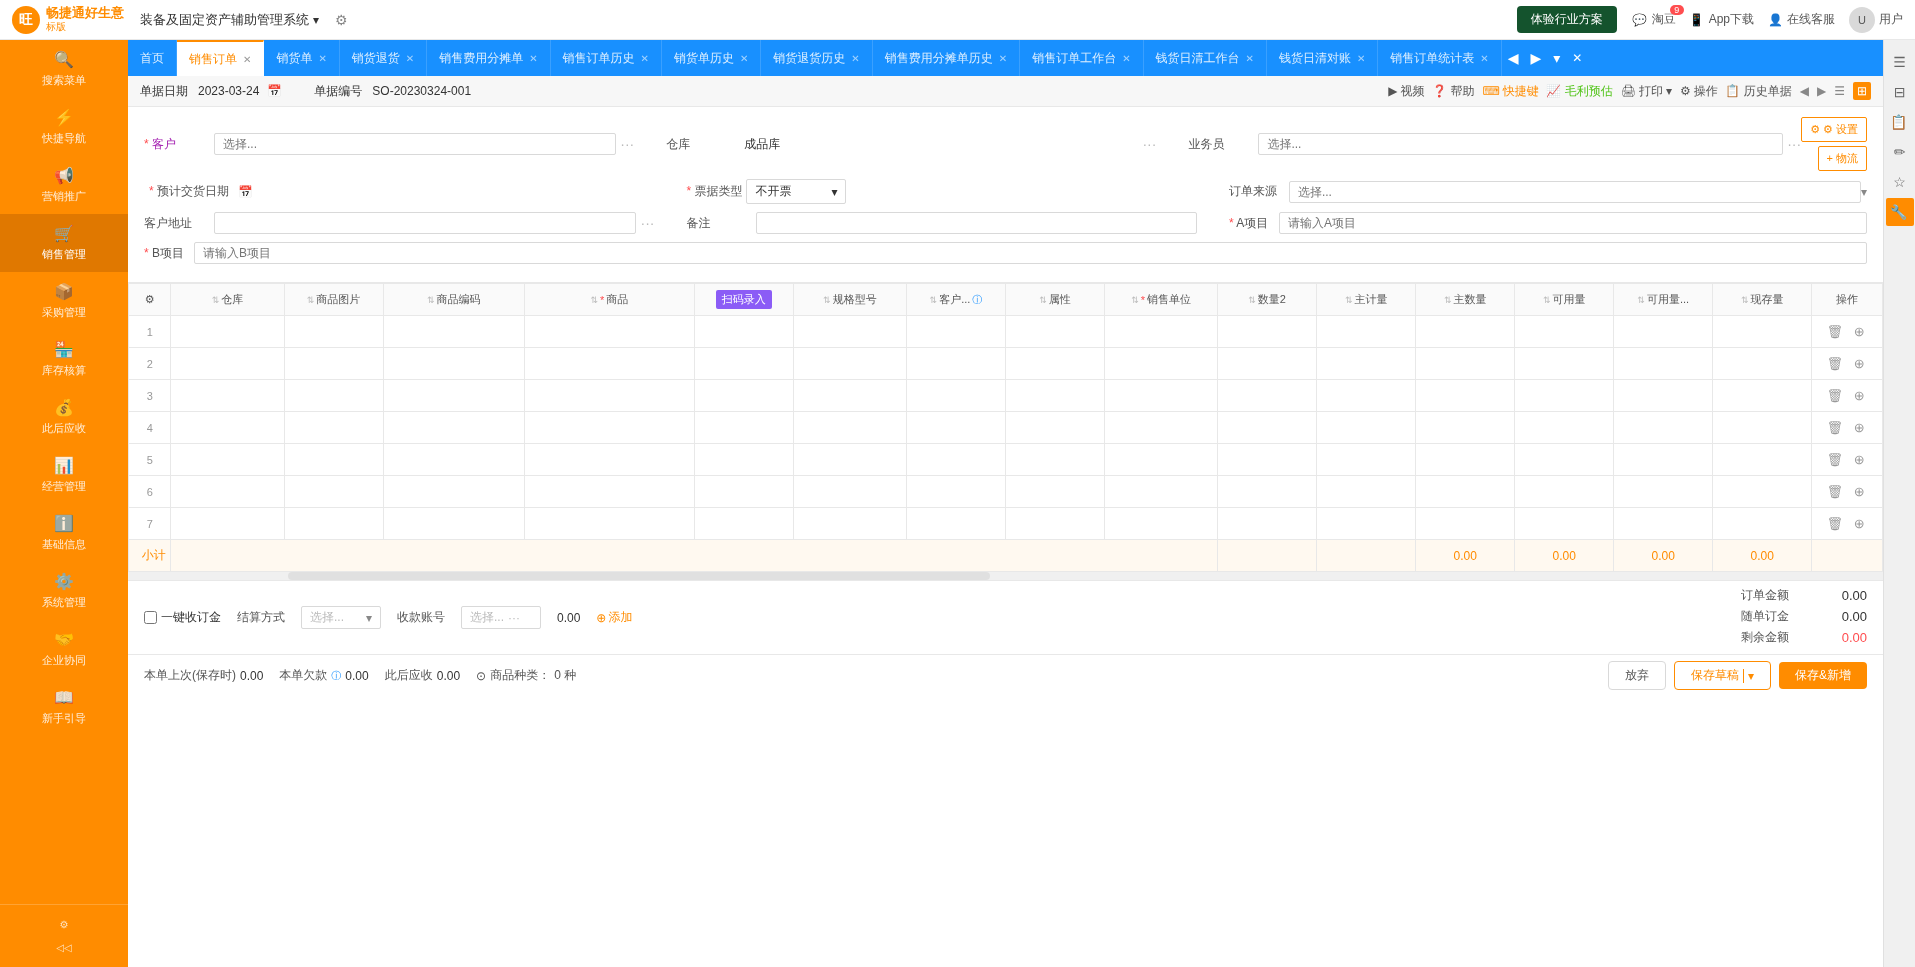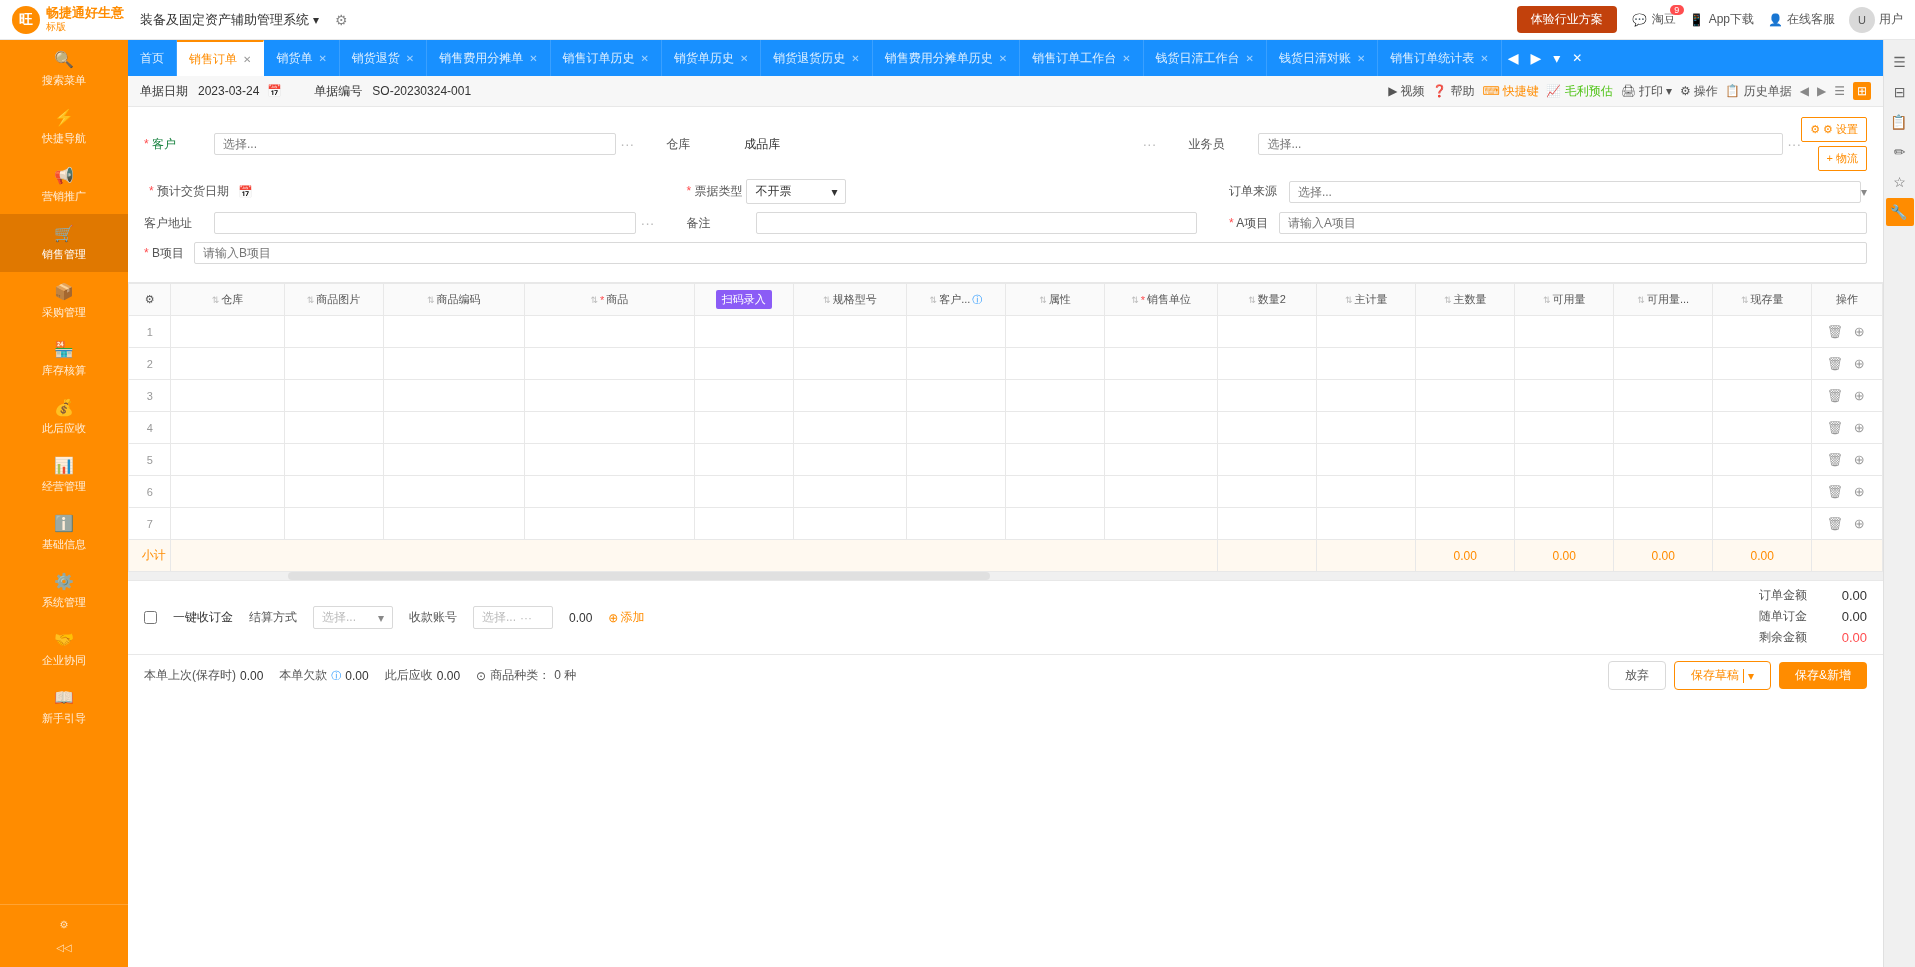--- a/index.html
+++ b/index.html
@@ -16,21 +16,21 @@
 
     
     .top-bar-left { display: flex; align-items: center; gap: 8px; }
     .brand-logo { display: flex; align-items: center; gap: 6px; }
     .brand-icon { width: 28px; height: 28px; background: #ff8c00; border-radius: 50%; display: flex; align-items: center; justify-content: center; color: #fff; font-size: 14px; font-weight: bold; }
     .brand-name { font-size: 13px; color: #ff8c00; font-weight: bold; line-height: 1.2; }
     .brand-slogan { font-size: 10px; color: #ff8c00; }
     .system-title { font-size: 13px; color: #333; margin-left: 8px; }
     .system-title-dropdown { display: flex; align-items: center; gap: 4px; cursor: pointer; }
     .top-bar-actions { margin-left: auto; display: flex; align-items: center; gap: 16px; }
-    .btn-industry { background: #c2410c; color: #fff; border: none; padding: 5px 14px; border-radius: 4px; cursor: pointer; font-size: 12px; }
+    .btn-industry { background: #14532d; color: #fff; border: none; padding: 5px 14px; border-radius: 4px; cursor: pointer; font-size: 12px; }
     .top-icon-group { display: flex; align-items: center; gap: 14px; }
     .top-icon-item { display: flex; align-items: center; gap: 4px; font-size: 12px; color: #555; cursor: pointer; position: relative; }
     .badge { position: absolute; top: -6px; right: -8px; background: #ff4d4f; color: #fff; border-radius: 8px; font-size: 9px; padding: 0 4px; min-width: 14px; text-align: center; }
     .user-avatar { width: 26px; height: 26px; border-radius: 50%; background: #d9d9d9; display: flex; align-items: center; justify-content: center; font-size: 11px; }
     .sidebar-menu { flex: 1; background: #ff8c00; }
     .sidebar-item { display: flex; flex-direction: column; align-items: center; padding: 10px 0; cursor: pointer; color: rgba(255,255,255,0.85); font-size: 11px; gap: 4px; }
     .sidebar-item.active { background: #e07800; color: #fff; }
     .sidebar-item-icon { font-size: 16px; }
     .sidebar-bottom { padding: 8px 0; border-top: 1px solid rgba(255,255,255,0.2); }
     .sidebar-footer-item { display: flex; flex-direction: column; align-items: center; padding: 6px 0; cursor: pointer; color: rgba(255,255,255,0.75); font-size: 10px; gap: 2px; }
@@ -78,26 +78,26 @@
     .row-num { color: #999; }
     .btn-scan { background: #8b5cf6; color: #fff; border: none; padding: 2px 6px; border-radius: 2px; font-size: 11px; cursor: pointer; }
     .col-actions { display: flex; align-items: center; justify-content: center; gap: 4px; }
     .icon-btn { width: 20px; height: 20px; display: flex; align-items: center; justify-content: center; cursor: pointer; color: #999; font-size: 13px; }
     .subtotal-row td { background: #fff9f0; font-weight: 500; }
     .subtotal-val { color: #ff8c00; font-size: 12px; }
     .subtotal-label { color: #ff8c00; font-size: 12px; text-align: left; padding-left: 8px; }
 
     
     .bottom-bar { border-top: 1px solid #e8e8e8; padding: 6px 16px; background: #fff; display: flex; align-items: center; gap: 16px; flex-shrink: 0; }
-    .checkbox-label { display: flex; align-items: center; gap: 16px; font-size: 12px; cursor: pointer; }
+    .checkbox-label { display: flex; align-items: center; gap: 4px; font-size: 12px; cursor: pointer; }
     .form-inline-select { border: 1px solid #d9d9d9; border-radius: 2px; padding: 2px 8px; font-size: 12px; min-width: 80px; }
     .add-btn { color: #ff8c00; cursor: pointer; display: flex; align-items: center; gap: 2px; font-size: 12px; }
     .amount-value { font-size: 12px; }
     .bottom-right { margin-left: auto; text-align: right; }
-    .summary-item { display: flex; justify-content: flex-end; align-items: center; gap: 0; font-size: 12px; margin-bottom: 2px; }
+    .summary-item { display: flex; justify-content: flex-end; align-items: center; gap: 18px; font-size: 12px; margin-bottom: 2px; }
     .summary-label { color: #555; }
     .summary-value { font-size: 13px; min-width: 60px; text-align: right; }
 
     
     .footer-bar { border-top: 1px solid #e8e8e8; padding: 6px 16px; background: #fff; display: flex; align-items: center; gap: 16px; flex-shrink: 0; }
     .footer-info { display: flex; align-items: center; gap: 4px; font-size: 12px; color: #555; }
     .footer-info-val { color: #333; font-weight: 500; }
     .footer-right { margin-left: auto; display: flex; align-items: center; gap: 8px; }
     .btn-discard { border: 1px solid #d9d9d9; background: #fff; color: #555; padding: 5px 16px; border-radius: 4px; cursor: pointer; font-size: 12px; }
     .btn-save-draft { border: 1px solid #ff8c00; background: #fff; color: #ff8c00; padding: 5px 16px; border-radius: 4px; cursor: pointer; font-size: 12px; display: flex; align-items: center; gap: 4px; }
@@ -331,21 +331,21 @@
             <span style="cursor:pointer;color:#888;">▶</span>
             <span style="cursor:pointer;color:#888;">☰</span>
             <span style="cursor:pointer;color:#ff8c00;background:#ff8c00;color:#fff;padding:2px 4px;border-radius:2px;">⊞</span>
           </div>
         </div>
 
         <div class="form-area">
 
           <div class="form-row">
             <div class="form-group" style="flex:1.2;">
-              <span class="form-group-label required" style="color:#15803d;">客户</span>
+              <span class="form-group-label required" style="color:#a21caf;">客户</span>
               <input class="form-input form-input-wide placeholder-text" type="text" placeholder="选择..." style="">
               <span class="dots-btn">···</span>
             </div>
             <div class="form-divider"></div>
             <div class="form-group" style="flex:1.2;">
               <span class="form-group-label">仓库</span>
               <span style="flex:1;padding:3px 8px;font-size:12px;">成品库</span>
               <span class="dots-btn">···</span>
             </div>
             <div class="form-divider"></div>

